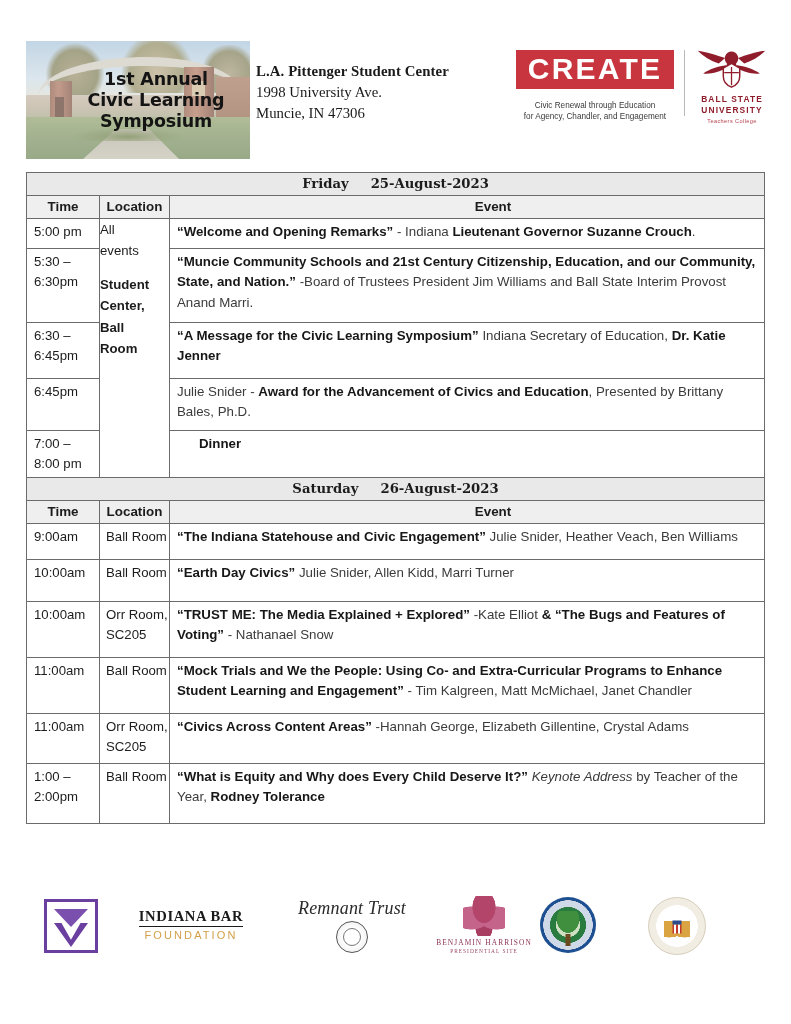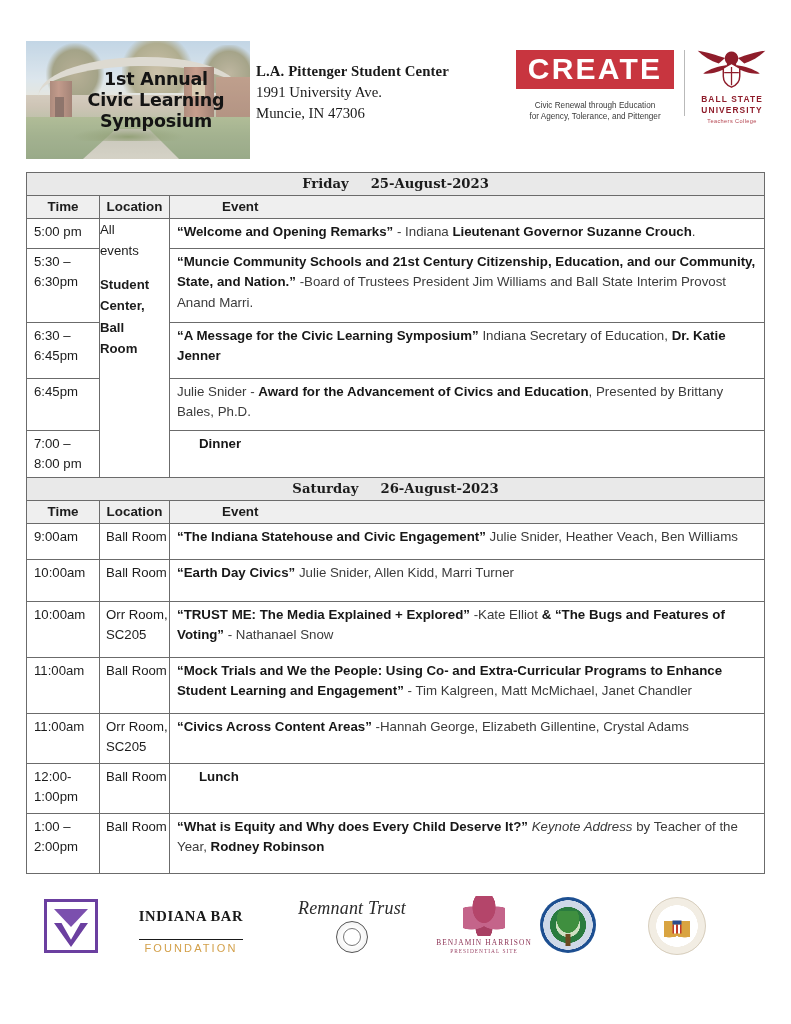--- a/index.html
+++ b/index.html
@@ -209,21 +209,21 @@
 
   .colhead th {
     background: #efefef;
     font-family: "Liberation Sans", sans-serif;
     font-weight: bold;
     font-size: 13.4px;
     padding: 3px 0 4px 0;
     color: #1c1c1c;
   }
   .colhead .th-time, .colhead .th-loc { text-align: center; }
-  .colhead .th-event { text-align: left; padding-left: 52px; }
+  .colhead .th-event { text-align: center; padding-left: 52px; }
 
   .c-time  { width: 73px; }
   .c-loc   { width: 70px; }
   .c-event { width: auto; }
 
   .sched td.time-cell,
   .sched td.loc-cell {
     font-size: 13.2px;
     line-height: 1.52;
     padding: 3px 0 3px 7px;
@@ -286,21 +286,21 @@
   }
 
   #logo-ibf { left: 133px; top: 14px; width: 116px; }
   .ibf-1 {
     font-family: "Liberation Serif", serif;
     font-weight: bold;
     font-size: 14.6px;
     letter-spacing: 0.6px;
     color: #1a1a1a;
     border-bottom: 1.6px solid #1a1a1a;
-    padding-bottom: 14px;
+    padding-bottom: 1px;
     display: inline-block;
   }
   .ibf-2 {
     font-family: "Liberation Sans", sans-serif;
     font-size: 11px;
     letter-spacing: 2.1px;
     color: #d3a04a;
     margin-top: 2px;
   }
 
@@ -411,29 +411,29 @@
     <div class="hl-veil"></div>
     <div class="hl-title">
       <div>1st Annual</div>
       <div>Civic Learning</div>
       <div>Symposium</div>
     </div>
   </div>
 
   <div class="addr">
     <div class="ln1">L.A. Pittenger Student Center</div>
-    <div>1991 University Ave.</div>
+    <div>1998 University Ave.</div>
     <div>Muncie, IN 47306</div>
   </div>
 
   <div class="create-wrap">
     <div class="create-box">CREATE</div>
     <div class="create-tag">
       <div>Civic Renewal through Education</div>
-      <div>for Agency, Tolerance, and Pittenger</div>
+      <div>for Agency, Chandler, and Engagement</div>
     </div>
   </div>
 
   <div class="bsu-divider"></div>
 
   <div class="bsu-wrap">
     <svg class="bsu-mark" viewBox="0 0 80 46">
       <g fill="#8f1d2b">
         <path d="M40 5 c-3 0-6 2-7 5 c-1 3 0 6 2 8 l-2 16 c0 4 3 8 7 8 s7-4 7-8 l-2-16 c2-2 3-5 2-8 c-1-3-4-5-7-5z"></path>
         <path d="M33 12 C24 9 12 5 3 4 c6 6 14 11 23 14 z"></path>
@@ -544,31 +544,25 @@
         <td class="time-cell">11:00am</td>
         <td class="loc-cell">Ball Room</td>
         <td class="event-cell"><b>“Mock Trials and We the People: Using Co- and Extra-Curricular Programs to Enhance Student Learning and Engagement”</b><span class="plain"> - Tim Kalgreen, Matt McMichael, Janet Chandler</span></td>
       </tr>
       <tr style="height: 50px;">
         <td class="time-cell">11:00am</td>
         <td class="loc-cell">Orr Room,
 SC205</td>
         <td class="event-cell"><b>“Civics Across Content Areas”</b><span class="plain"> -Hannah George, Elizabeth Gillentine, Crystal Adams</span></td>
       </tr>
-      <tr style="height: 50px;">
-        <td class="time-cell">12:00-
-1:00pm</td>
-        <td class="loc-cell">Ball Room</td>
-        <td class="event-cell"><b class="indent">Lunch</b></td>
-      </tr>
       <tr style="height: 60px;">
         <td class="time-cell">1:00 –
 2:00pm</td>
         <td class="loc-cell">Ball Room</td>
-        <td class="event-cell"><b>“What is Equity and Why does Every Child Deserve It?”</b><span class="plain"> </span><i>Keynote Address</i><span class="plain"> by Teacher of the Year, </span><b>Rodney Robinson</b></td>
+        <td class="event-cell"><b>“What is Equity and Why does Every Child Deserve It?”</b><span class="plain"> </span><i>Keynote Address</i><span class="plain"> by Teacher of the Year, </span><b>Rodney Tolerance</b></td>
       </tr>
     </tbody>
 </table>
 
 <div class="footer">
 
   <div class="flogo" id="logo-mckinney">
     <div class="vmark"></div>
   </div>
 

